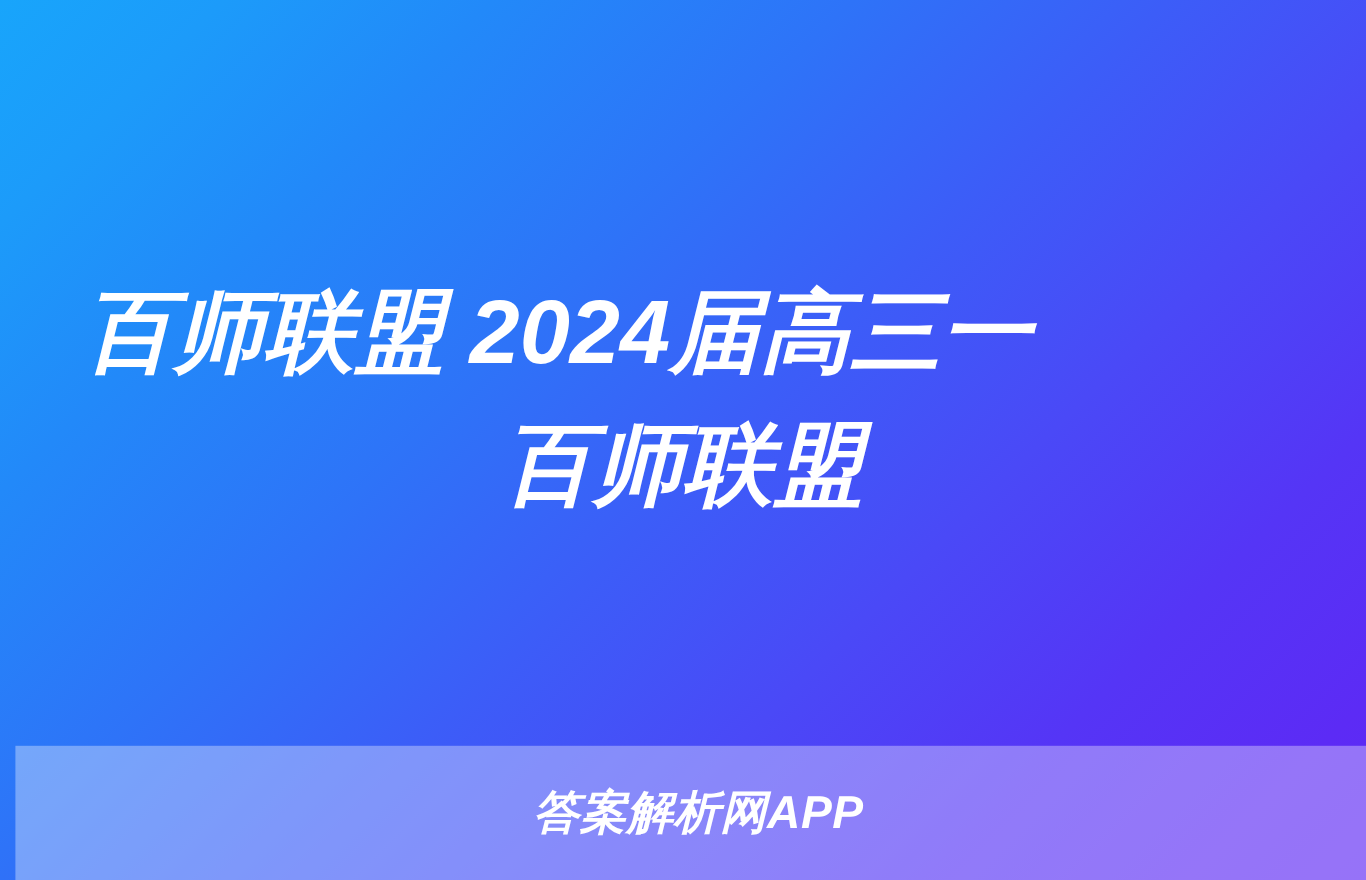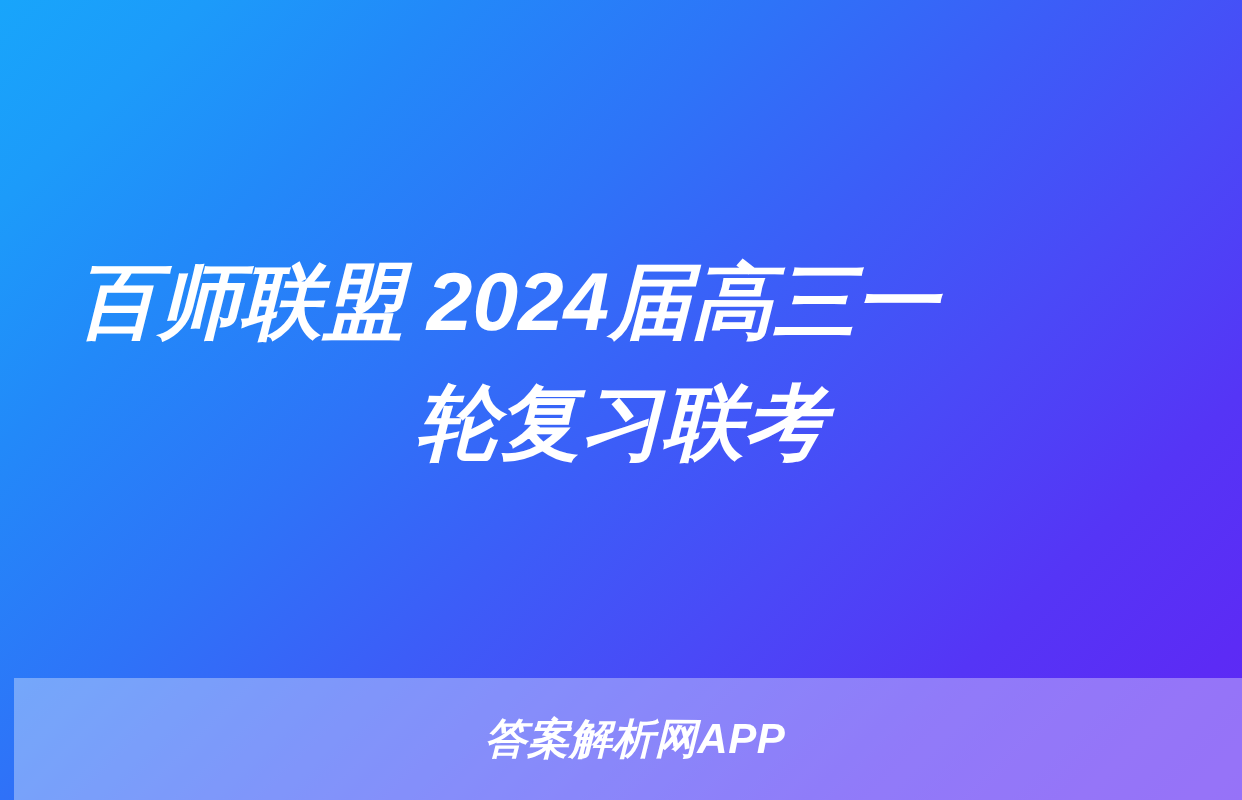--- a/index.html
+++ b/index.html
@@ -102,21 +102,21 @@
   }
 </style>
 </head>
 <body>
 
 <div class="poster">
 
   <div class="headline-block">
     <h1 class="headline">
       <span class="ln ln-1">百师联盟 2024届高三一</span>
-      <span class="ln ln-3">轮复习联考</span>
+      <span class="ln ln-3">百师联盟</span>
     </h1>
   </div>
 
   <div class="footer-band">
     <span class="footer-text">答案解析网APP</span>
   </div>
 
 </div>
 
 </body></html>

